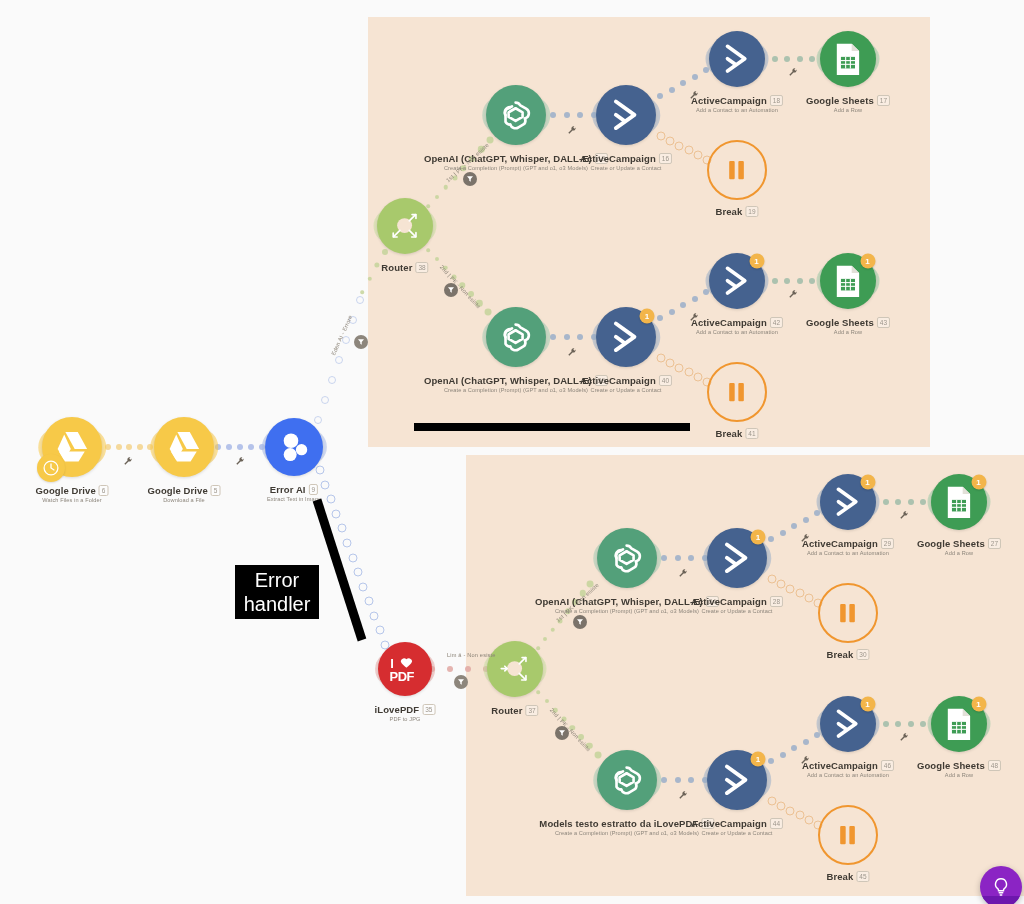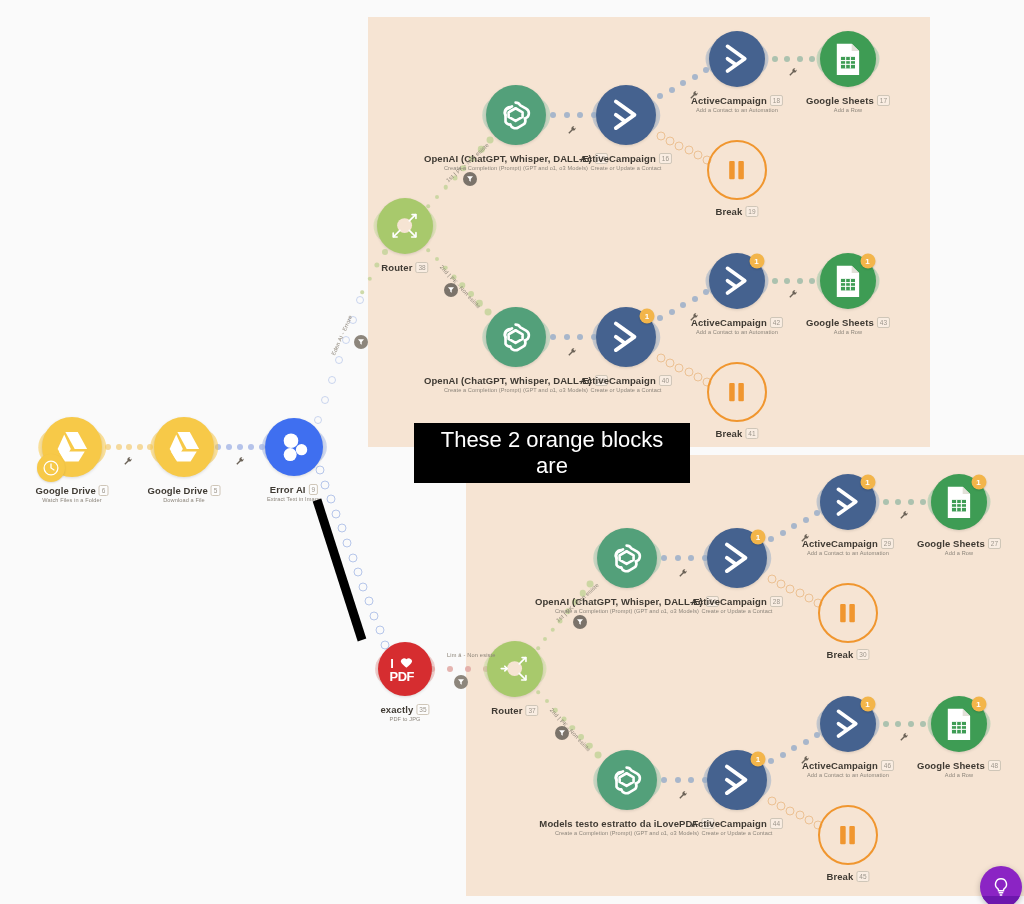--- a/index.html
+++ b/index.html
@@ -249,21 +249,21 @@
         <div class="halo" style="left: 13.5px; top: 0px; width: 33.75px; height: 33.75px; background: rgb(230, 169, 166);"></div>
         <div class="bubble" style="left: 0px; top: 0px; width: 54px; height: 54px; background: rgb(214, 45, 48);">
           <svg width="35.64" height="32.4" viewBox="0 0 44 40">
         <text x="4" y="18" font-family="Liberation Sans, sans-serif" font-size="16" font-weight="bold" fill="#fff">I</text>
         <path d="M17 10 a4.2 4.2 0 0 1 7 -2.2 a4.2 4.2 0 0 1 7 2.2 c0 3.4 -7 8.2 -7 8.2 s-7 -4.8 -7 -8.2z" fill="#fff"></path>
         <text x="3" y="34" font-family="Liberation Sans, sans-serif" font-size="16" font-weight="bold" fill="#fff" letter-spacing="-0.5">PDF</text>
       </svg>
         </div>
         <div class="labels" style="top: 35px;">
           <div class="lbl-row">
-            <span class="nm">exactly</span>
+            <span class="nm">iLovePDF</span>
             <span class="bdg">35</span>
           </div>
           <div class="sub">PDF to JPG</div>
         </div>
       </div>
       <div class="node" style="left: 515px; top: 669px;">
         <div class="halo" style="left: -14px; top: 0px; width: 35px; height: 35px; background: rgb(201, 221, 163);"></div>
         <div class="halo" style="left: 14px; top: 0px; width: 35px; height: 35px; background: rgb(201, 221, 163);"></div>
         <div class="bubble" style="left: 0px; top: 0px; width: 56px; height: 56px; background: rgb(168, 201, 108);">
           <svg width="39.199999999999996" height="39.199999999999996" viewBox="0 0 50 50">
@@ -897,23 +897,26 @@
         <div class="labels" style="top: 36px;">
           <div class="lbl-row">
             <span class="nm">Break</span>
             <span class="bdg">45</span>
           </div>
         </div>
       </div>
     </div>
 
   <div class="anno" id="anno-orange" style="left:414px;top:423px;width:260px;">
-    <span class="anno-line">These 2 orange blocks are</span>
   </div>
 
+  <div class="anno" id="anno-error" style="left:235px;top:565px;width:74px;">
+    <span class="anno-line">Error</span>
+    <span class="anno-line">handler</span>
+  </div>
 
   <svg class="pointer" style="left:310px;top:495px;width:60px;height:150px;" viewBox="0 0 60 150">
     <line x1="7" y1="5" x2="52" y2="145" stroke="#000" stroke-width="9" stroke-linecap="butt"></line>
   </svg>
 
   <div class="helpbtn" style="left:980px;top:866px;">
     <div class="bottomhalf"></div>
     <svg width="22" height="22" viewBox="0 0 24 24">
       <path d="M12 3a6 6 0 0 0-3.6 10.8c.6.45.9 1.1.9 1.8v.4h5.4v-.4c0-.7.3-1.35.9-1.8A6 6 0 0 0 12 3z" fill="none" stroke="#fff" stroke-width="1.6"></path>
       <rect x="9.3" y="17.4" width="5.4" height="1.6" rx=".8" fill="#fff"></rect>

